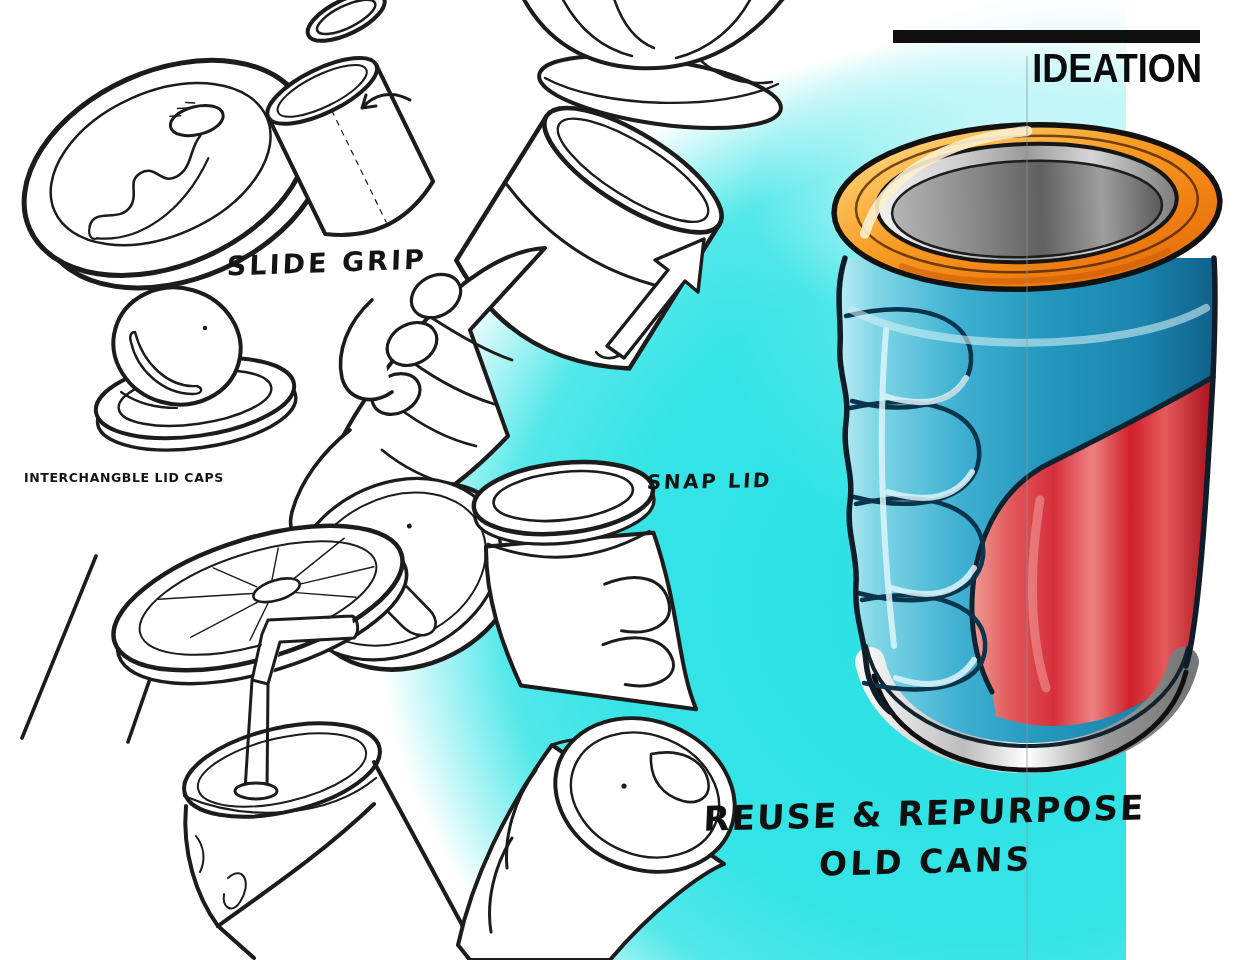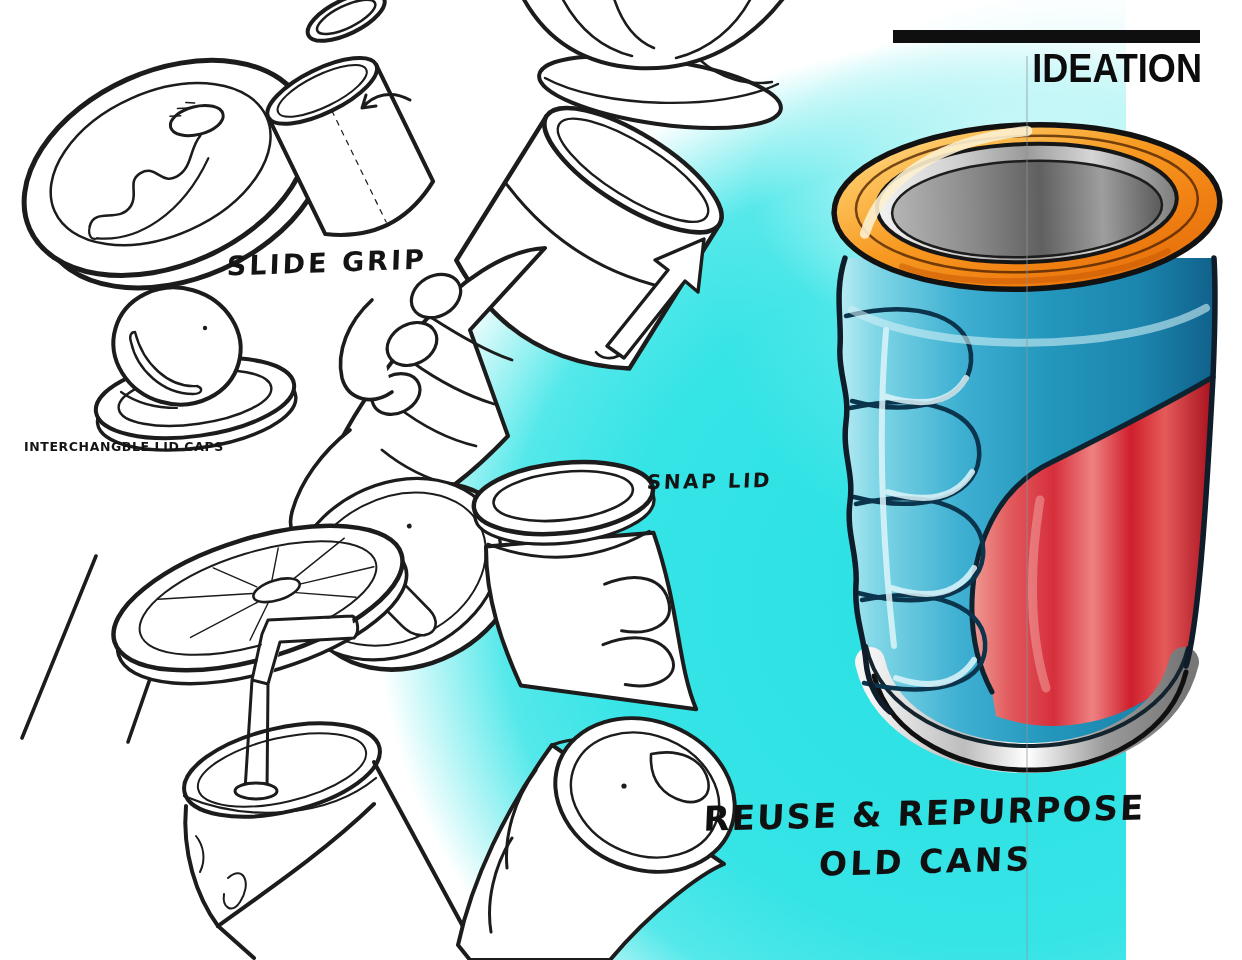--- a/index.html
+++ b/index.html
@@ -20,21 +20,21 @@
   .title-bar{position:absolute;left:893px;top:30px;width:307px;height:13px;
              background:#0f0f0f;z-index:50;}
   .title{position:absolute;left:930px;top:45px;width:272px;text-align:right;
          font-family:"Liberation Sans",sans-serif;font-weight:700;font-size:41px;
          letter-spacing:0px;color:#0c0c0c;transform:scaleX(0.88);transform-origin:right;
          z-index:50;}
   .hand{font-family:"DejaVu Sans",sans-serif;font-weight:700;color:#141414;
         position:absolute;z-index:50;white-space:nowrap;}
   .lbl-slide{left:227px;top:247px;font-size:27px;letter-spacing:3px;
              transform:skewX(-4deg) rotate(-2deg);}
-  .lbl-interch{left:24px;top:439px;font-size:12.5px;letter-spacing:0.6px;}
+  .lbl-interch{left:24px;top:470px;font-size:12.5px;letter-spacing:0.6px;}
   .lbl-snap{left:647px;top:469px;font-size:20px;letter-spacing:2.5px;
             transform:skewX(-4deg) rotate(-1deg);}
   .tagline{position:absolute;left:690px;top:793px;width:470px;text-align:center;
            z-index:50;transform:rotate(-1.5deg);}
   .tagline .l1{font-size:34px;letter-spacing:2px;font-weight:700;
                transform:skewX(-4deg);color:#101010;}
   .tagline .l2{font-size:33px;letter-spacing:3px;font-weight:700;margin-top:9px;
                transform:skewX(-4deg);color:#101010;}
 </style>
 </head>

